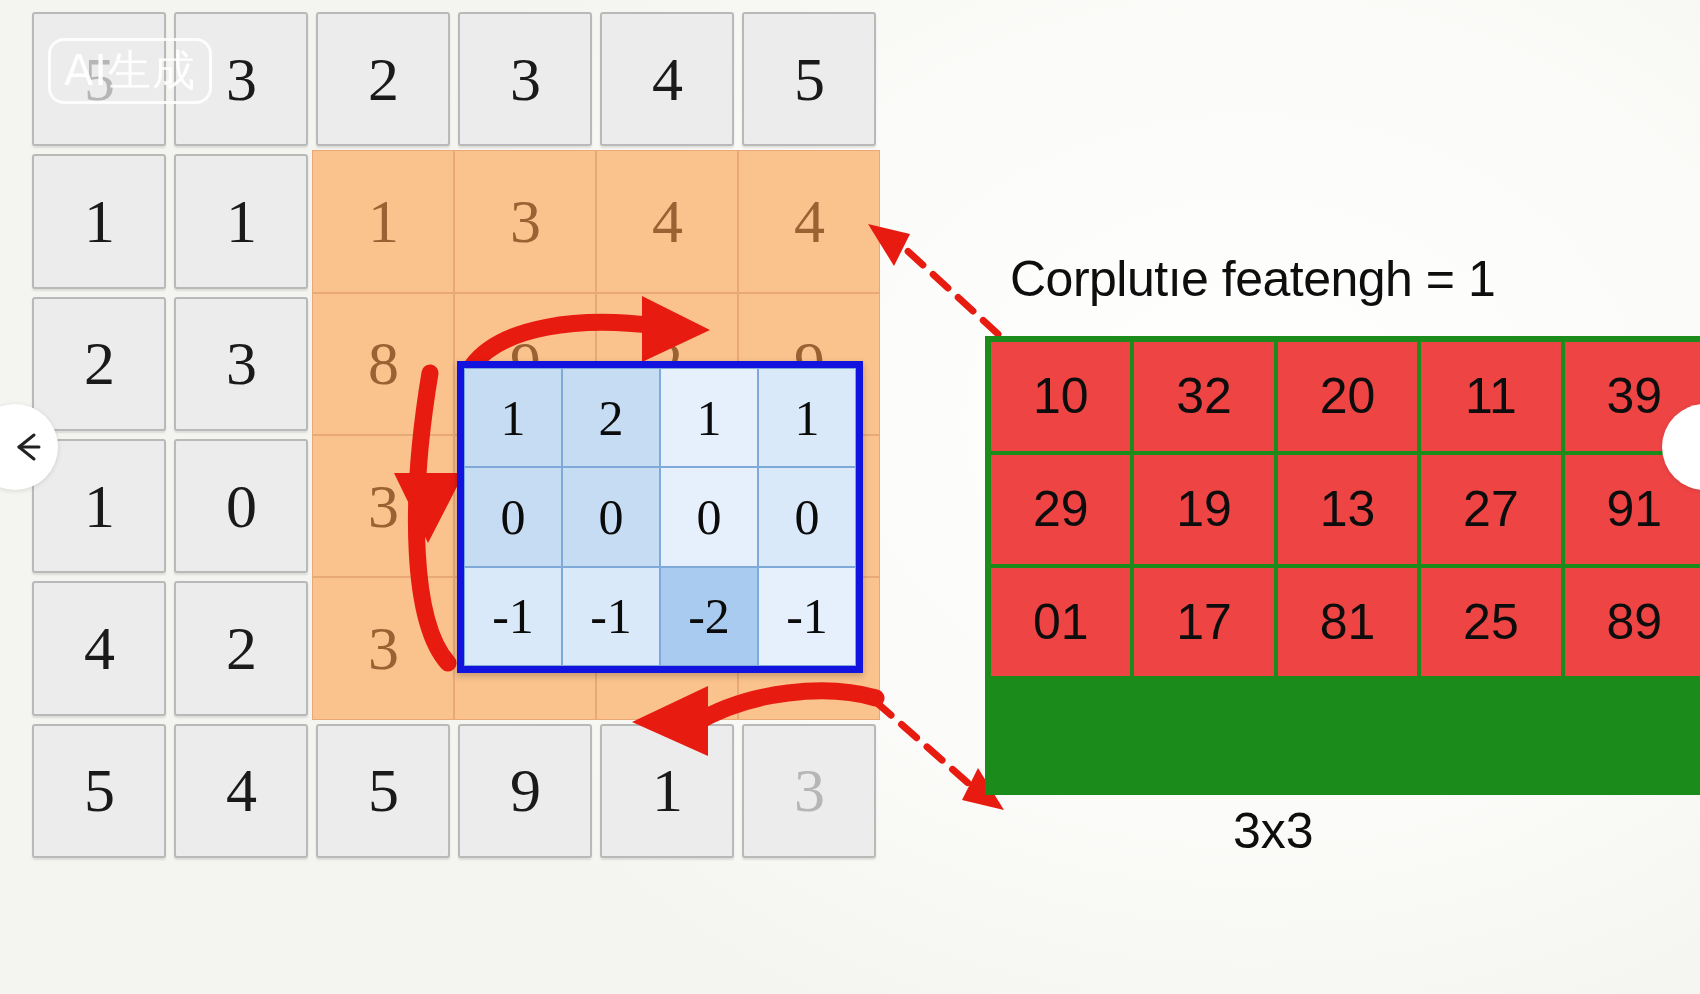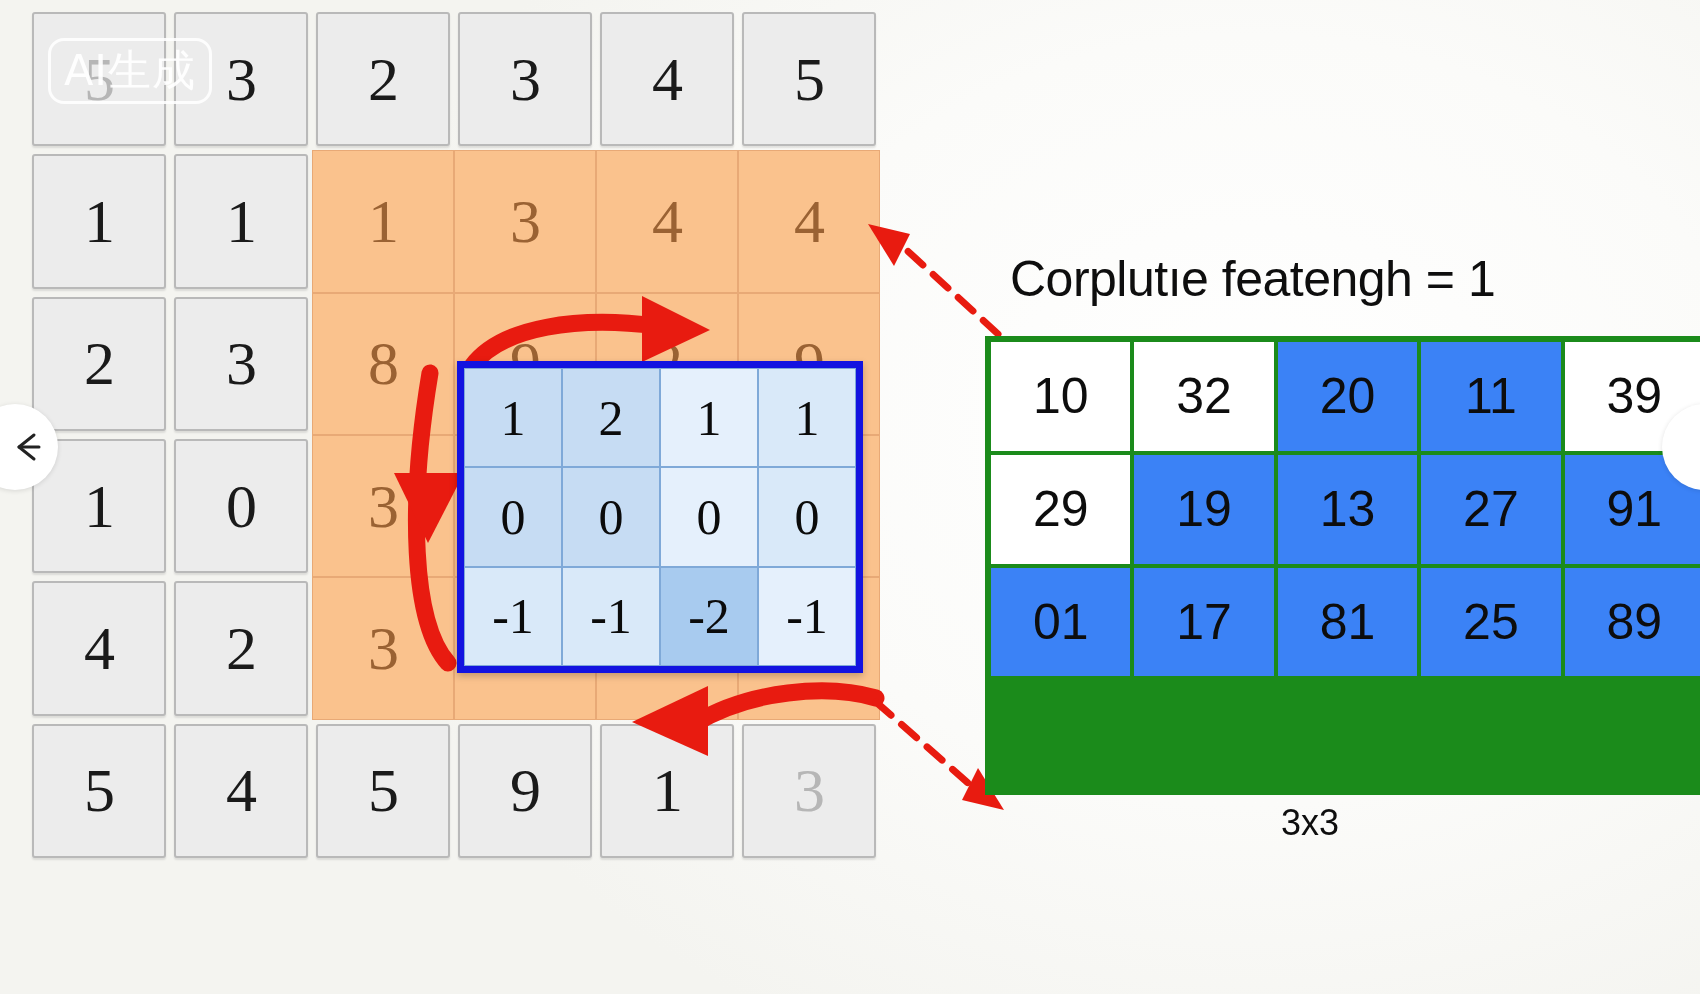--- a/index.html
+++ b/index.html
@@ -127,37 +127,36 @@
     border: 6px solid #1b8b1b;
     box-sizing: border-box;
     display: grid;
     grid-template-columns: repeat(5, 1fr);
     grid-template-rows: repeat(4, 1fr);
     background: #1b8b1b;
     gap: 4px;
     padding: 0px;
   }
   .ocell {
-    background: #3b82f6;
+    background: #ef4444;
     display: flex;
     align-items: center;
     justify-content: center;
     font-size: 50px;
     color: #0d0d0d;
     font-family: "Liberation Sans", sans-serif;
   }
-  .ocell.on { background: #ffffff; }
+  .ocell.on { background: #ef4444; }
   #out-caption {
     position: absolute;
     left: 248px;
     top: 552px;
-    font-size: 36px;
+    font-size: 50px;
     color: #0e0e0e;
     font-family: "Liberation Sans", sans-serif;
-    margin-left: 48px;
   }
 
   
   #watermark {
     position: absolute;
     left: 48px;
     top: 38px;
     width: 158px;
     height: 60px;
     border: 3px solid rgba(255,255,255,0.88);

